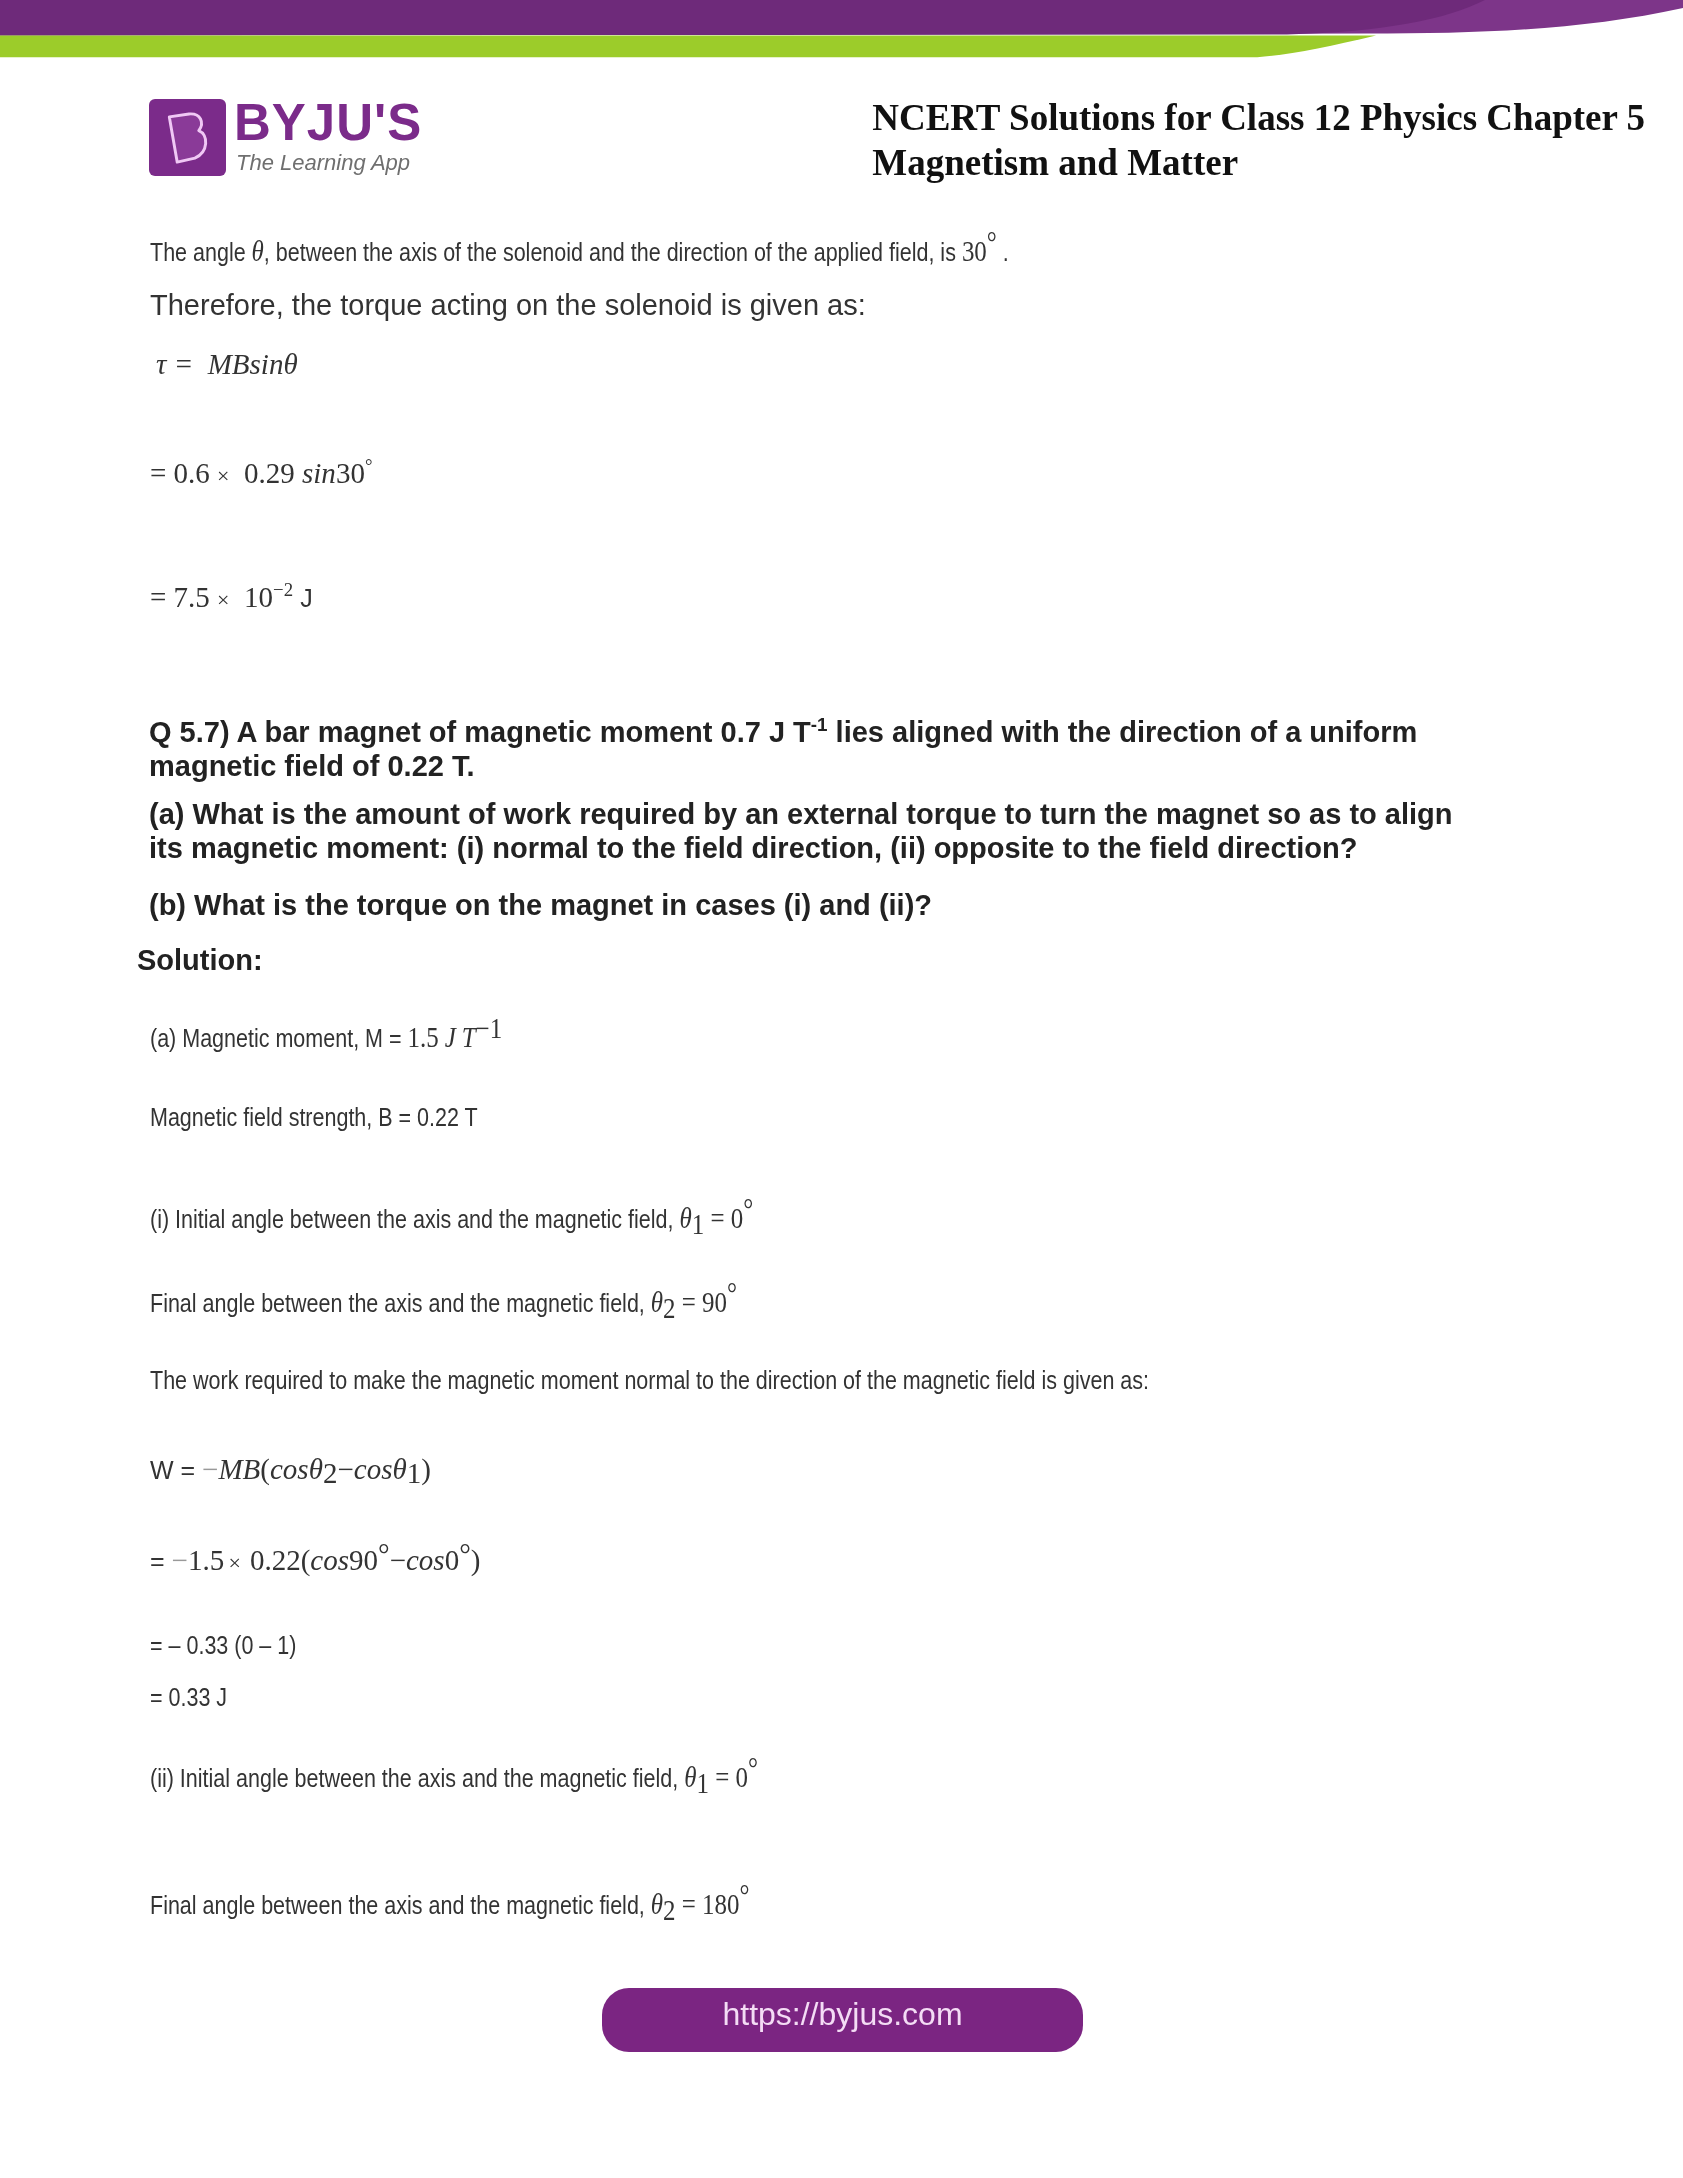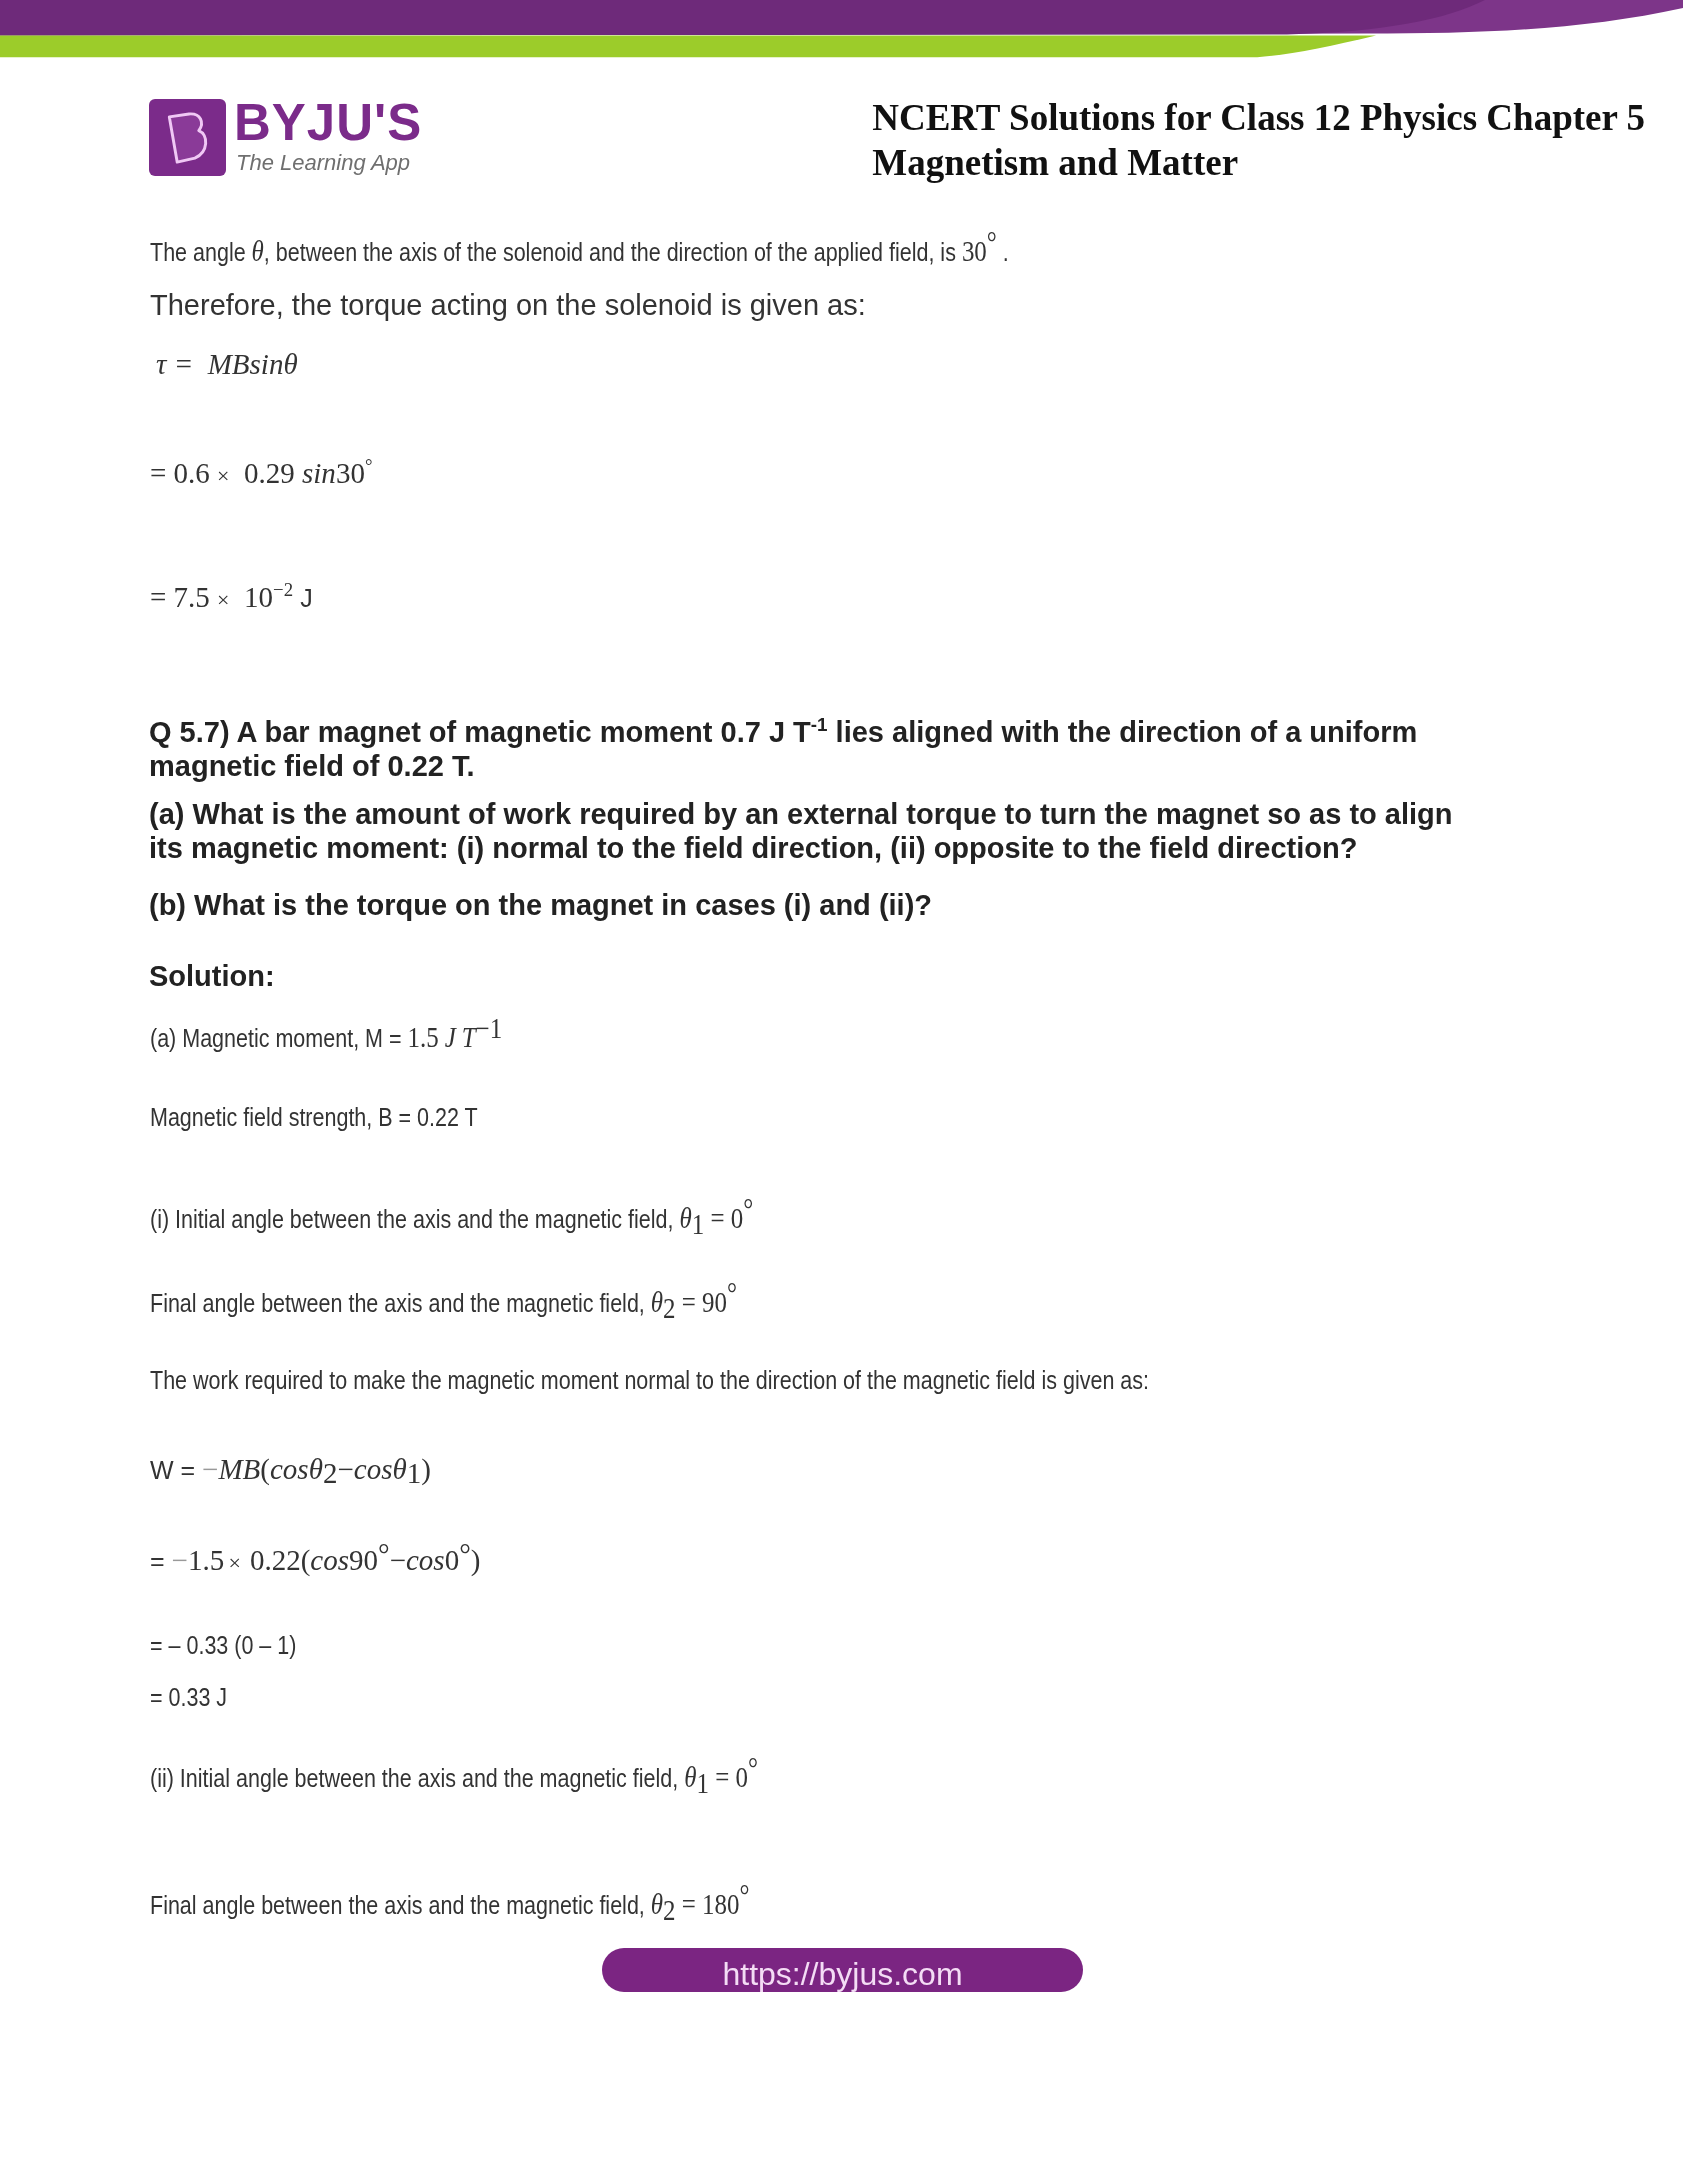--- a/index.html
+++ b/index.html
@@ -12,21 +12,21 @@
   .logo-tag { position:absolute; left:87px; top:53px; font-size:22px; color:#6f6f6f;font-style:italic; }
   .doc-title { position:absolute; right:38px; top:95px; text-align:left; font-family:"Liberation Serif", serif; font-weight:bold; font-size:37px; line-height:45px; color:#111; }
   .t { position:absolute; left:150px; white-space:nowrap; }
   .narrow { font-family:"Liberation Sans", sans-serif; font-size:25px; color:#333; transform-origin:left center; }
   .math { font-family:"Liberation Serif", serif; font-size:29px; color:#333; }
   .mi { font-style:italic; }
   .q { font-weight:bold; font-size:29px; color:#222; font-family:"Liberation Sans", sans-serif; line-height:34px; }
   .plain { font-size:29px; color:#333; }
   sup { font-size:65%; }
   sub { font-size:65%; }
-  .footer { position:absolute; left:602px; top:1948px; width:481px; height:44px; background:#7b2582; border-radius:27px; color:#f4dcf5; font-size:32px; text-align:center; line-height:53px; }
+  .footer { position:absolute; left:602px; top:1988px; width:481px; height:64px; background:#7b2582; border-radius:27px; color:#f4dcf5; font-size:32px; text-align:center; line-height:53px; }
 </style>
 </head>
 <body>
 
 <svg class="banner" viewBox="0 0 1700 70" preserveAspectRatio="none">
   <path d="M0 0 H1700 V8 C1600 30 1500 34 1380 34 L0 36 Z" fill="#7d3589"></path>
   <path d="M0 0 H1500 C1460 20 1400 32 1300 35 L0 36 Z" fill="#6e2a7a"></path>
   <path d="M0 36 H1390 C1340 48 1300 56 1270 58 L0 58 Z" fill="#9ccc2a"></path>
 </svg>
 
@@ -68,21 +68,21 @@
   <div>magnetic field of 0.22 T.</div>
 </div>
 
 <div class="t q" style="top:797px; left:149px;">
   <div>(a) What is the amount of work required by an external torque to turn the magnet so as to align</div>
   <div>its magnetic moment: (i) normal to the field direction, (ii) opposite to the field direction?</div>
 </div>
 
 <div class="t q" style="top:888px; left:149px;">(b) What is the torque on the magnet in cases (i) and (ii)?</div>
 
-<div class="t q" style="top:943px; left:149px;margin-top:16px;">Solution:</div>
+<div class="t q" style="top:943px; left:137px;">Solution:</div>
 
 <div class="t narrow" style="top:1012px; transform:scaleX(0.86);">
   <span>(a) Magnetic moment, M = </span><span class="math">1.5</span> <span class="math mi">J</span> <span class="math mi">T</span><sup class="math">−1</sup>
 </div>
 
 <div class="t narrow" style="top:1103px; transform:scaleX(0.86);">Magnetic field strength, B = 0.22 T</div>
 
 <div class="t narrow" style="top:1193px; transform:scaleX(0.86);">
   <span>(i) Initial angle between the axis and the magnetic field, </span><span class="math mi">θ</span><sub class="math">1</sub><span class="math"> = </span><span class="math">0</span><sup class="math">°</sup>
 </div>

